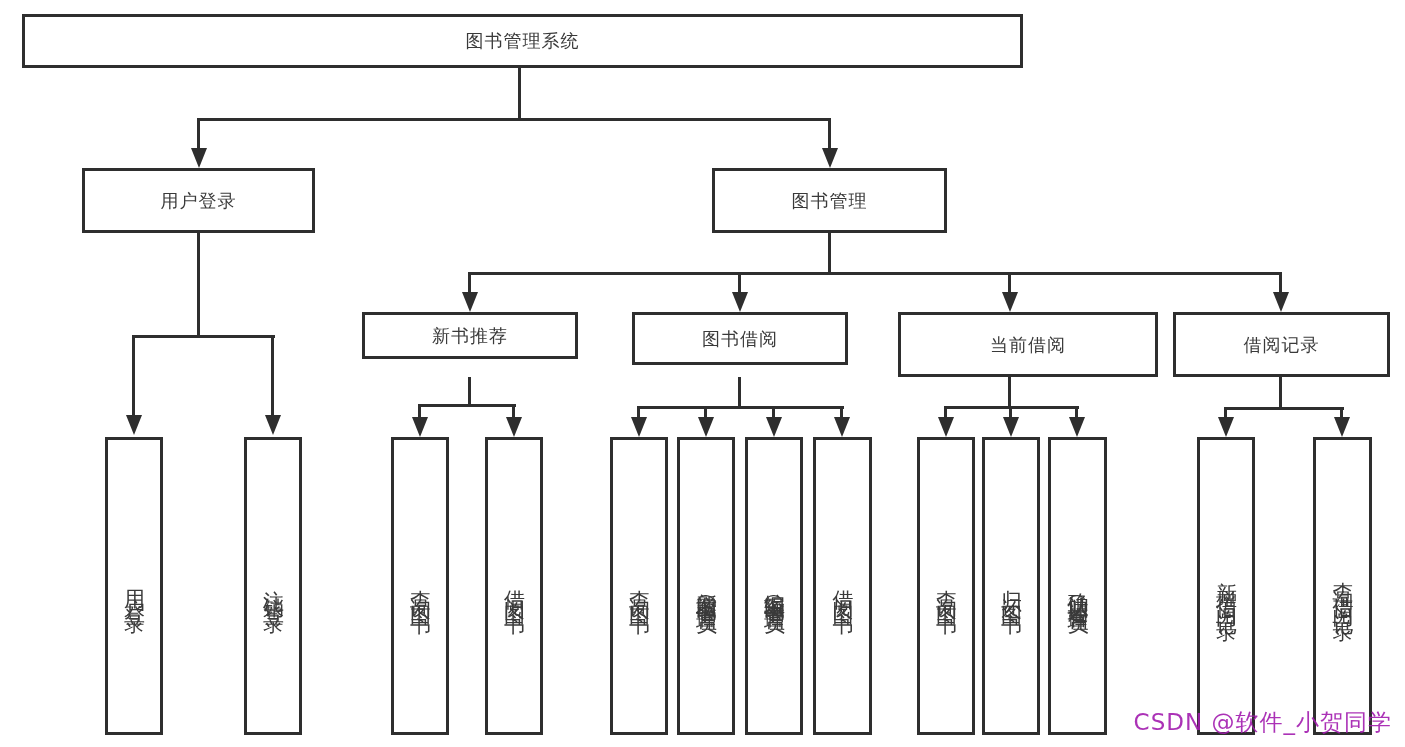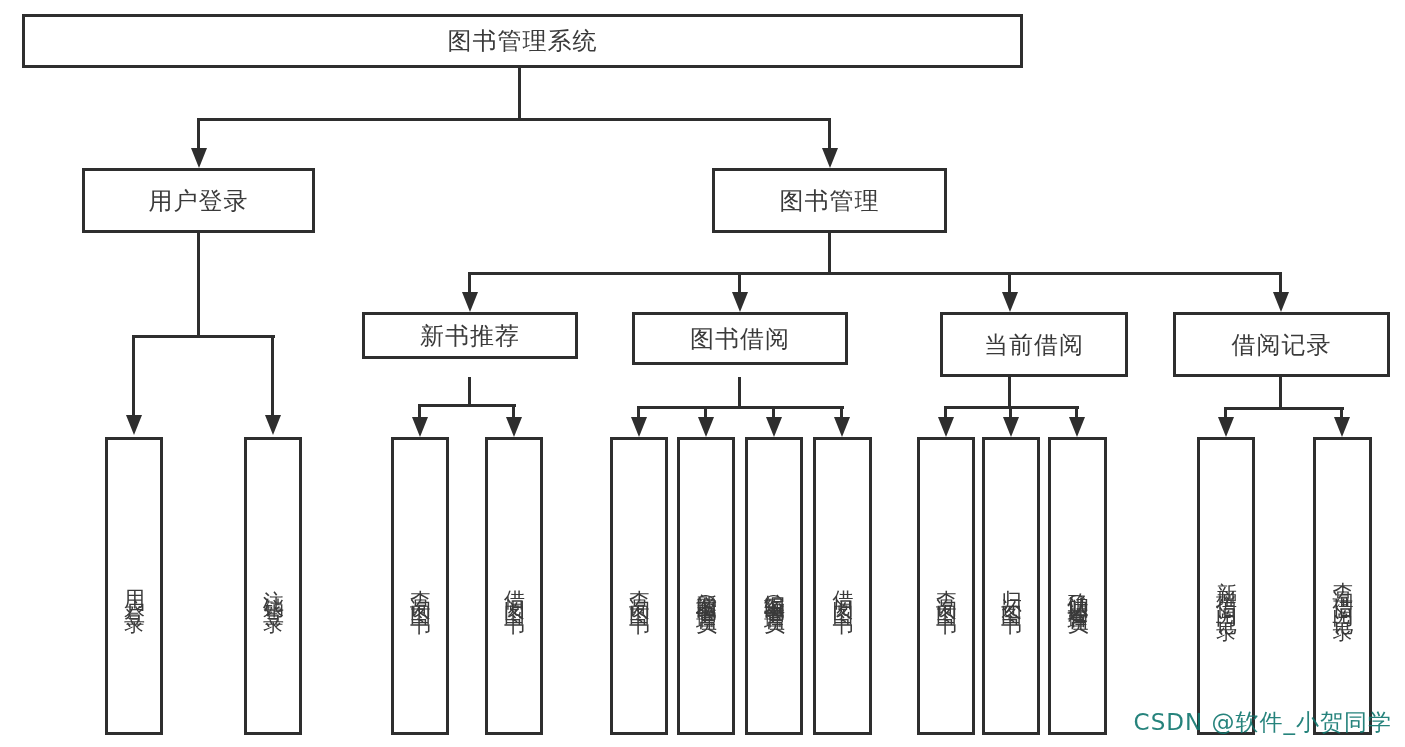--- a/index.html
+++ b/index.html
@@ -5,37 +5,37 @@
   html,body{margin:0;padding:0;background:#fff;}
   .canvas{
     position:relative;width:1405px;height:747px;background:#ffffff;overflow:hidden;
     font-family:"DejaVu Sans","Liberation Sans",sans-serif;
   }
   .box{
     position:absolute;box-sizing:border-box;border:3px solid #2e2e2e;background:#fff;
     display:flex;align-items:center;justify-content:center;
     color:#3a3a3a;
   }
-  .hbox{font-size:24px;letter-spacing:1px;}
+  .hbox{font-size:18px;letter-spacing:1px;}
   .leaf{
     writing-mode:vertical-rl;
     font-size:21px;letter-spacing:8px;line-height:1.1;
     padding-top:6px;
   }
   .leaf.long{letter-spacing:3px;}
   .vl{position:absolute;width:3px;background:#2e2e2e;}
   .hl{position:absolute;height:3px;background:#2e2e2e;}
   .arrow{
     position:absolute;width:0;height:0;
     border-left:8px solid transparent;border-right:8px solid transparent;
     border-top:20px solid #2e2e2e;
   }
   .watermark{
     position:absolute;right:13px;bottom:9px;
-    font-size:23px;color:#0f766e;opacity:.9;z-index:5;letter-spacing:1px;
+    font-size:23px;color:#a21caf;opacity:.9;z-index:5;letter-spacing:1px;
   }
 </style>
 </head>
 <body>
 
 <div class="canvas">
 
   <div class="box hbox" style="left:22px;top:14px;width:1001px;height:54px">图书管理系统</div>
 
   <div class="vl" style="left:518px;top:68px;height:50px"></div>
@@ -61,21 +61,21 @@
   <div class="vl" style="left:738px;top:272px;height:22px"></div>
   <div class="vl" style="left:1008px;top:272px;height:22px"></div>
   <div class="vl" style="left:1279px;top:272px;height:22px"></div>
   <div class="arrow" style="left:462px;top:292px"></div>
   <div class="arrow" style="left:732px;top:292px"></div>
   <div class="arrow" style="left:1002px;top:292px"></div>
   <div class="arrow" style="left:1273px;top:292px"></div>
 
   <div class="box hbox" style="left:362px;top:312px;width:216px;height:47px">新书推荐</div>
   <div class="box hbox" style="left:632px;top:312px;width:216px;height:53px">图书借阅</div>
-  <div class="box hbox" style="left:940px;top:312px;width:188px;height:65px">当前借阅</div>
+  <div class="box hbox" style="left:898px;top:312px;width:260px;height:65px">当前借阅</div>
   <div class="box hbox" style="left:1173px;top:312px;width:217px;height:65px">借阅记录</div>
 
   <div class="vl" style="left:468px;top:377px;height:27px"></div>
   <div class="hl" style="left:418px;top:404px;width:98px"></div>
   <div class="vl" style="left:418px;top:404px;height:14px"></div>
   <div class="vl" style="left:512px;top:404px;height:14px"></div>
   <div class="arrow" style="left:412px;top:417px"></div>
   <div class="arrow" style="left:506px;top:417px"></div>
 
   <div class="vl" style="left:738px;top:377px;height:29px"></div>

